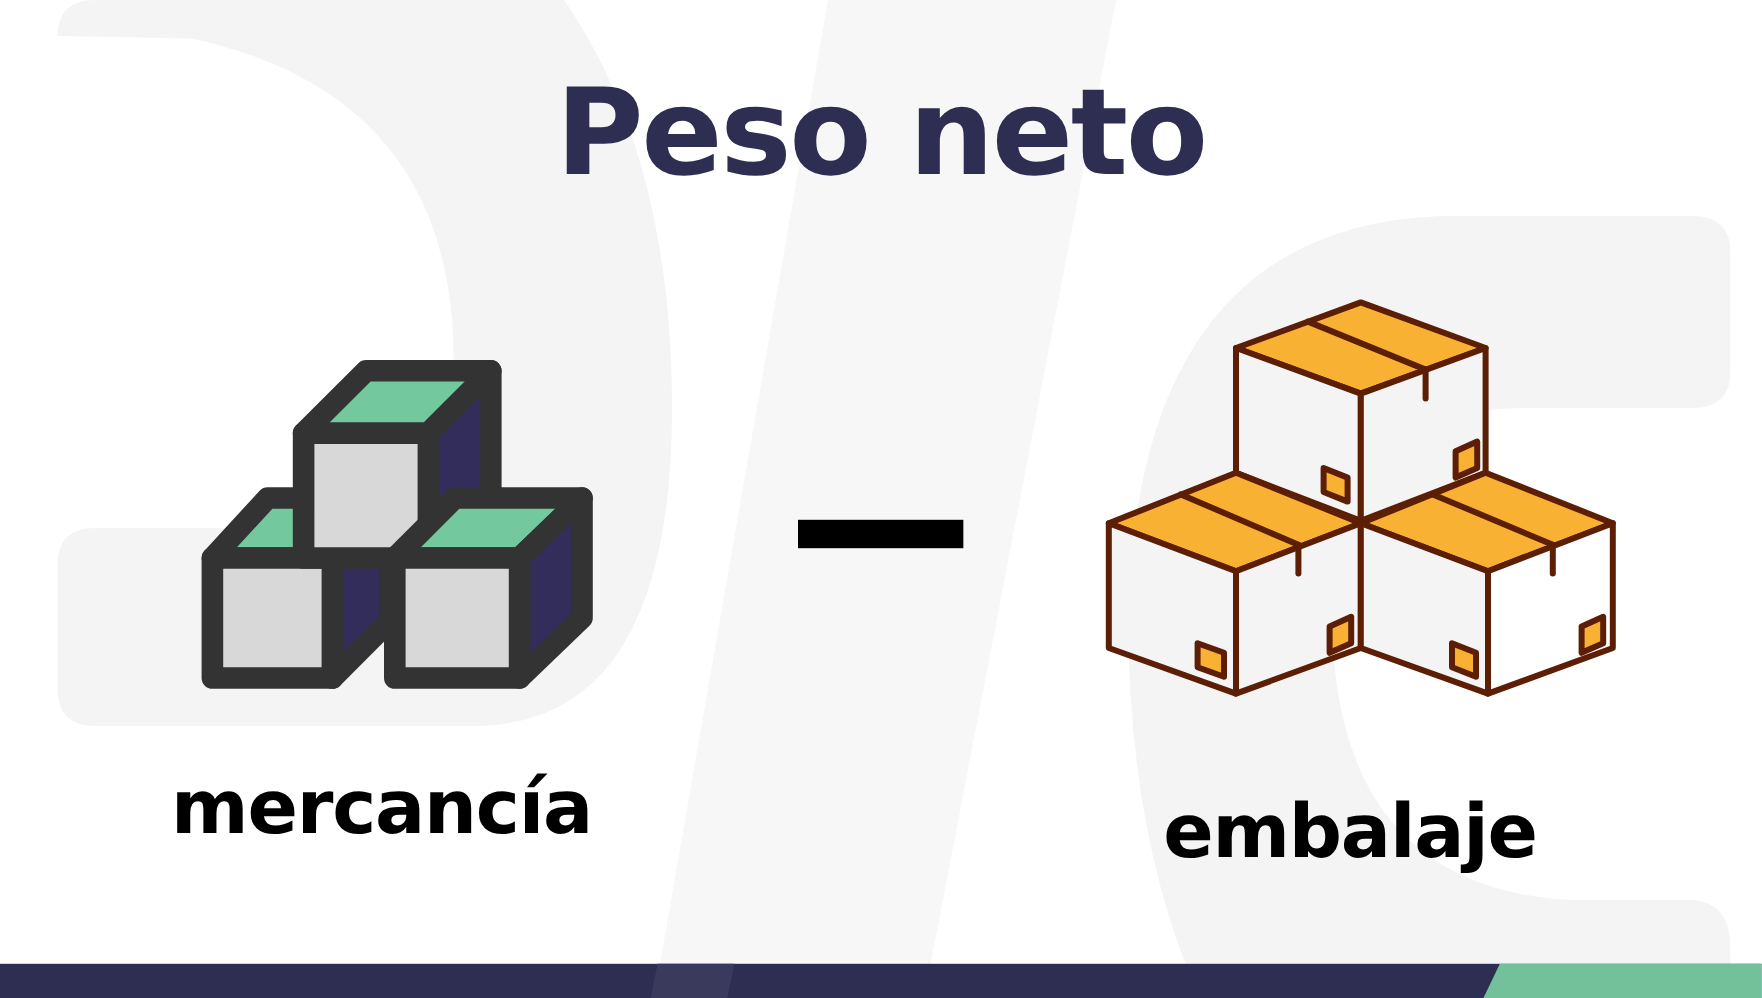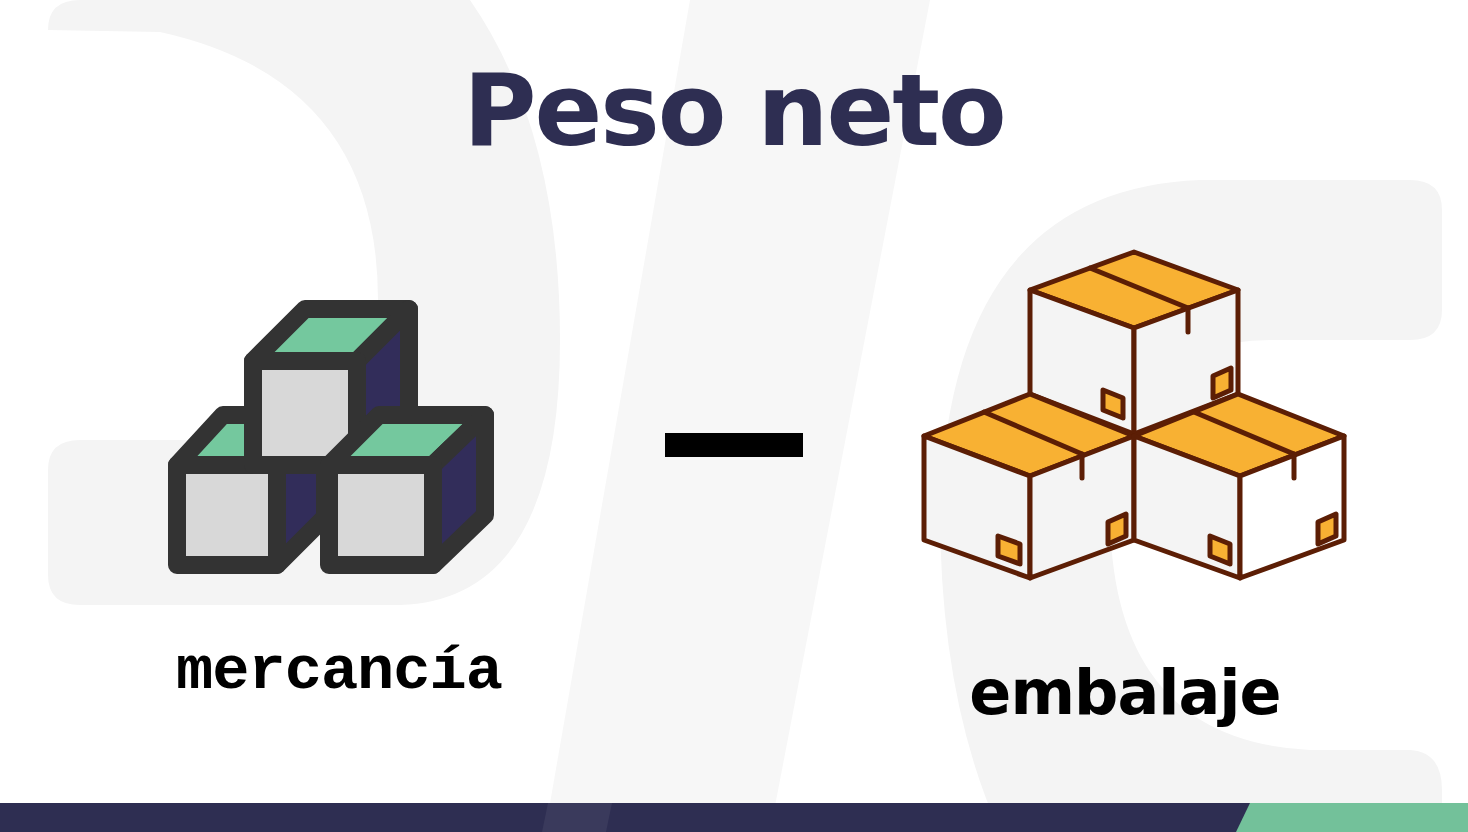--- a/index.html
+++ b/index.html
@@ -59,20 +59,20 @@
     <polygon points="216,188 320,146 426,188 322,228" fill="#f8b133"></polygon>
     <polygon points="216,188 322,228 322,330 216,292" fill="#f4f4f4"></polygon>
     <polygon points="322,228 426,188 426,292 322,330" fill="#ffffff"></polygon>
     <line x1="276" y1="164" x2="376" y2="206"></line>
       <line x1="376" y1="206" x2="376" y2="230"></line>
     <polygon points="292,288 312,296 312,316 292,308" fill="#f8b133"></polygon>
     <polygon points="400,274 418,266 418,288 400,296" fill="#f8b133"></polygon>
   </g>
 </svg>
 
-<div class="label" style="left:134px;top:636px;width:410px;font-family:Liberation Mono, monospace;">mercancía</div>
+<div class="label" style="left:113px;top:636px;width:410px;">mercancía</div>
 <div class="label" style="left:930px;top:656px;width:390px;">embalaje</div>
 
 <svg class="footer" viewBox="0 0 1468 29" preserveAspectRatio="none">
   <rect x="0" y="0" width="1468" height="29" fill="#2e2e52"></rect>
   <polygon points="548,0 612,0 606,29 542,29" fill="#3a3a5c"></polygon>
   <polygon points="1250,0 1468,0 1468,29 1236,29" fill="#73c19a"></polygon>
 </svg>
 
 </body></html>

